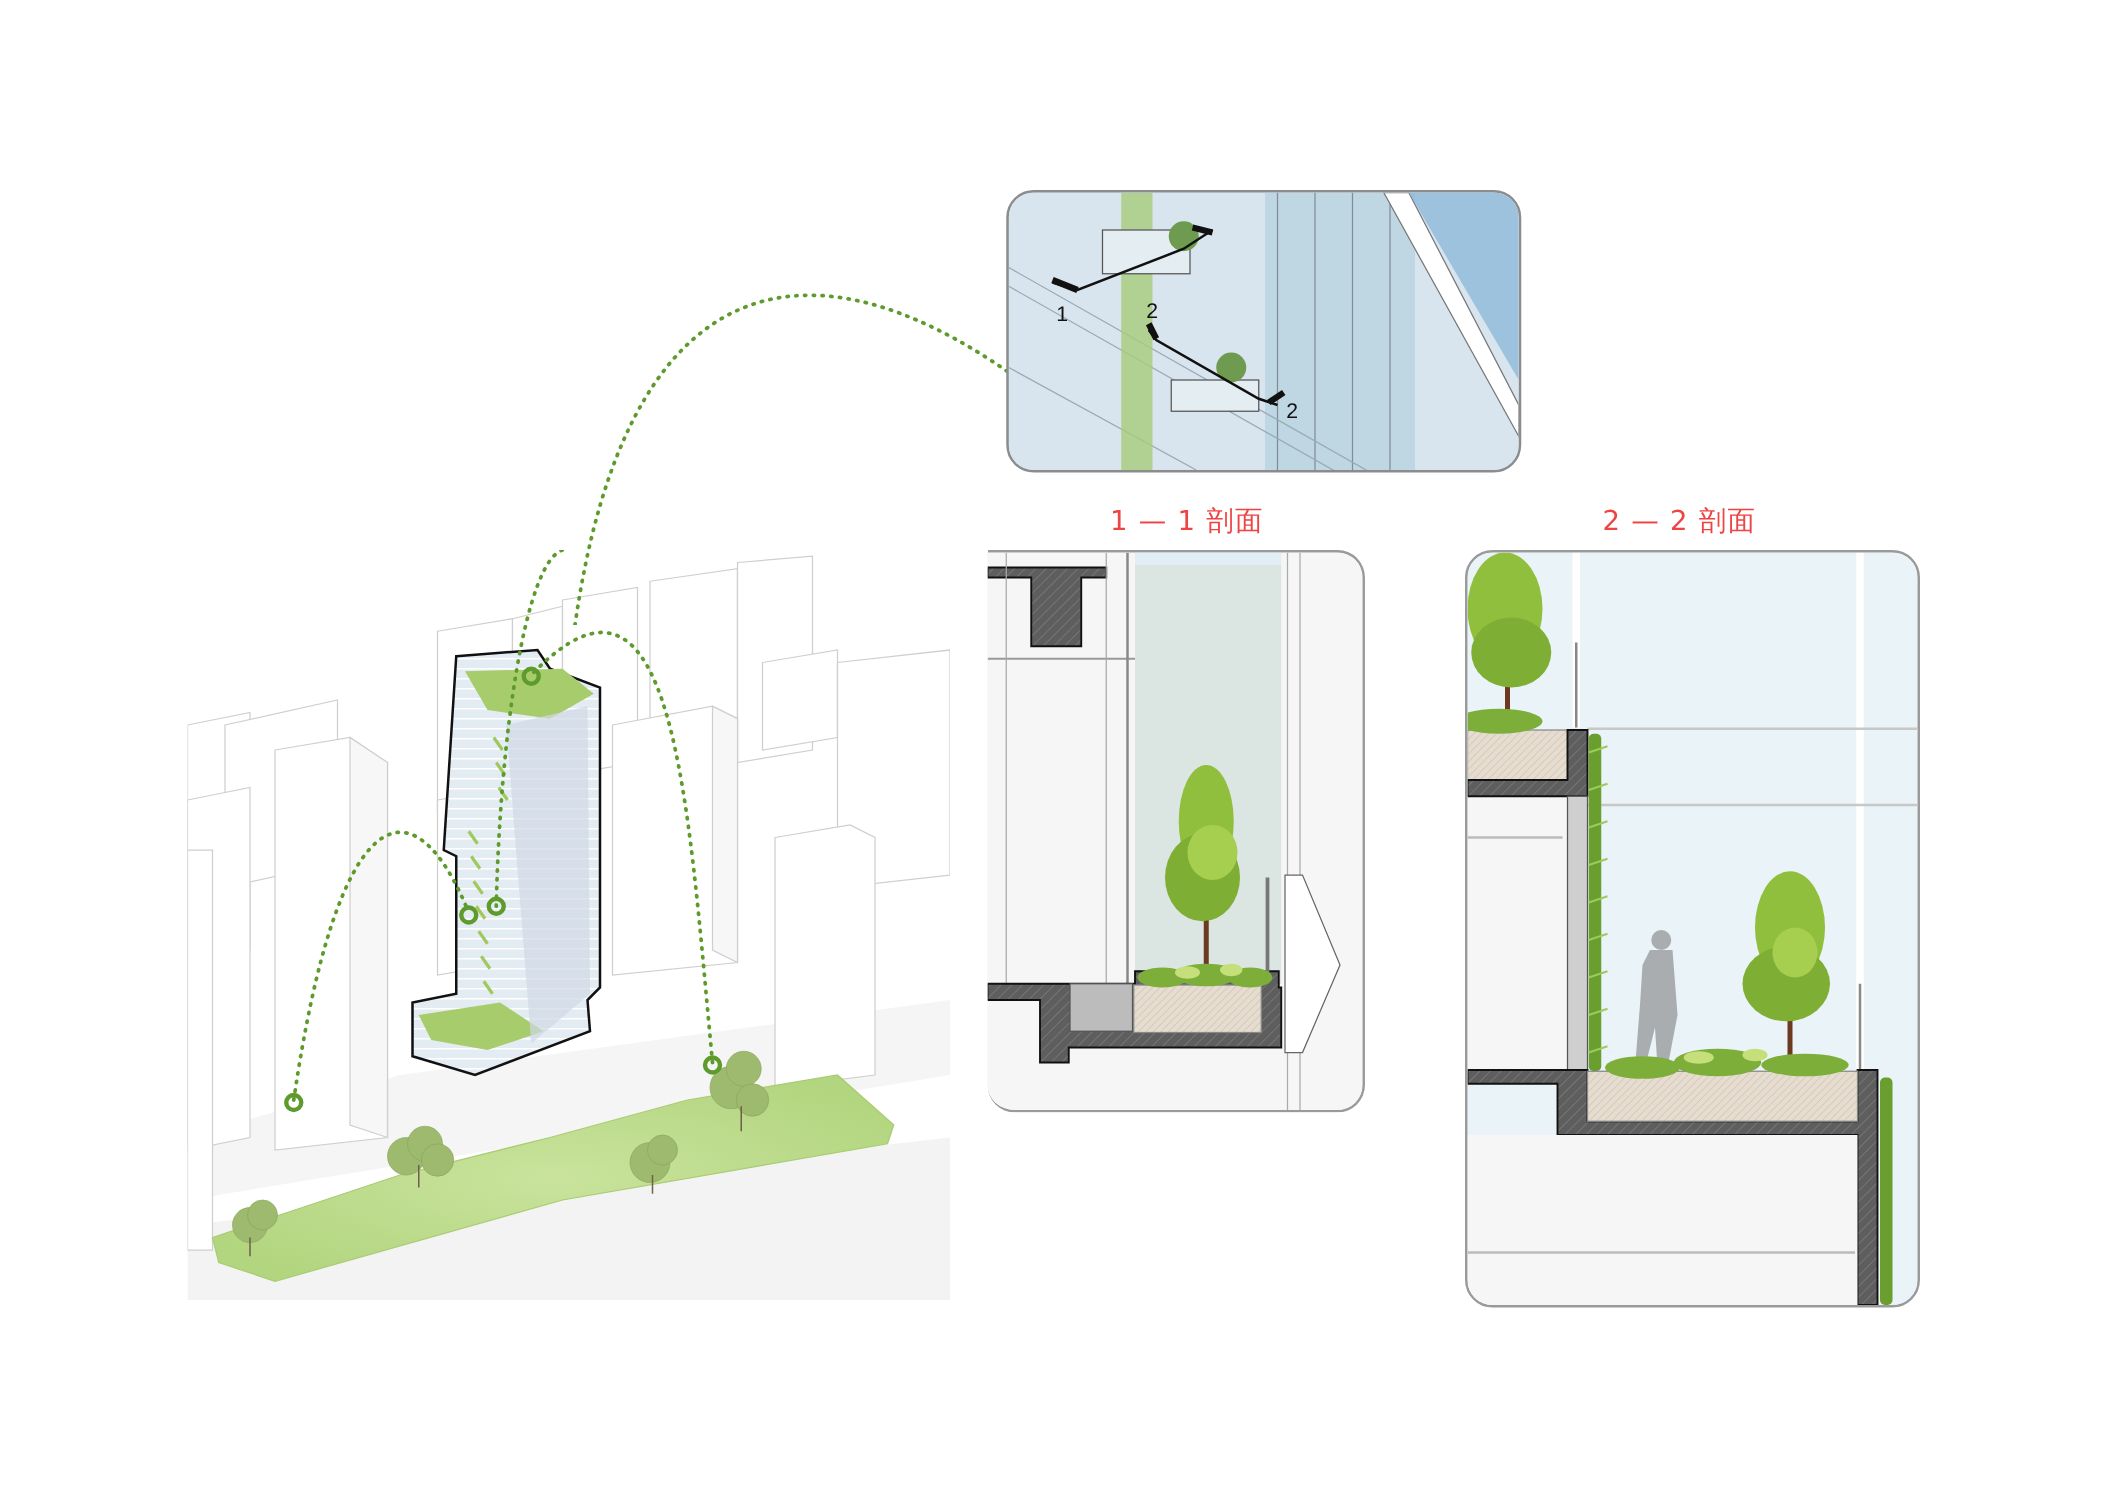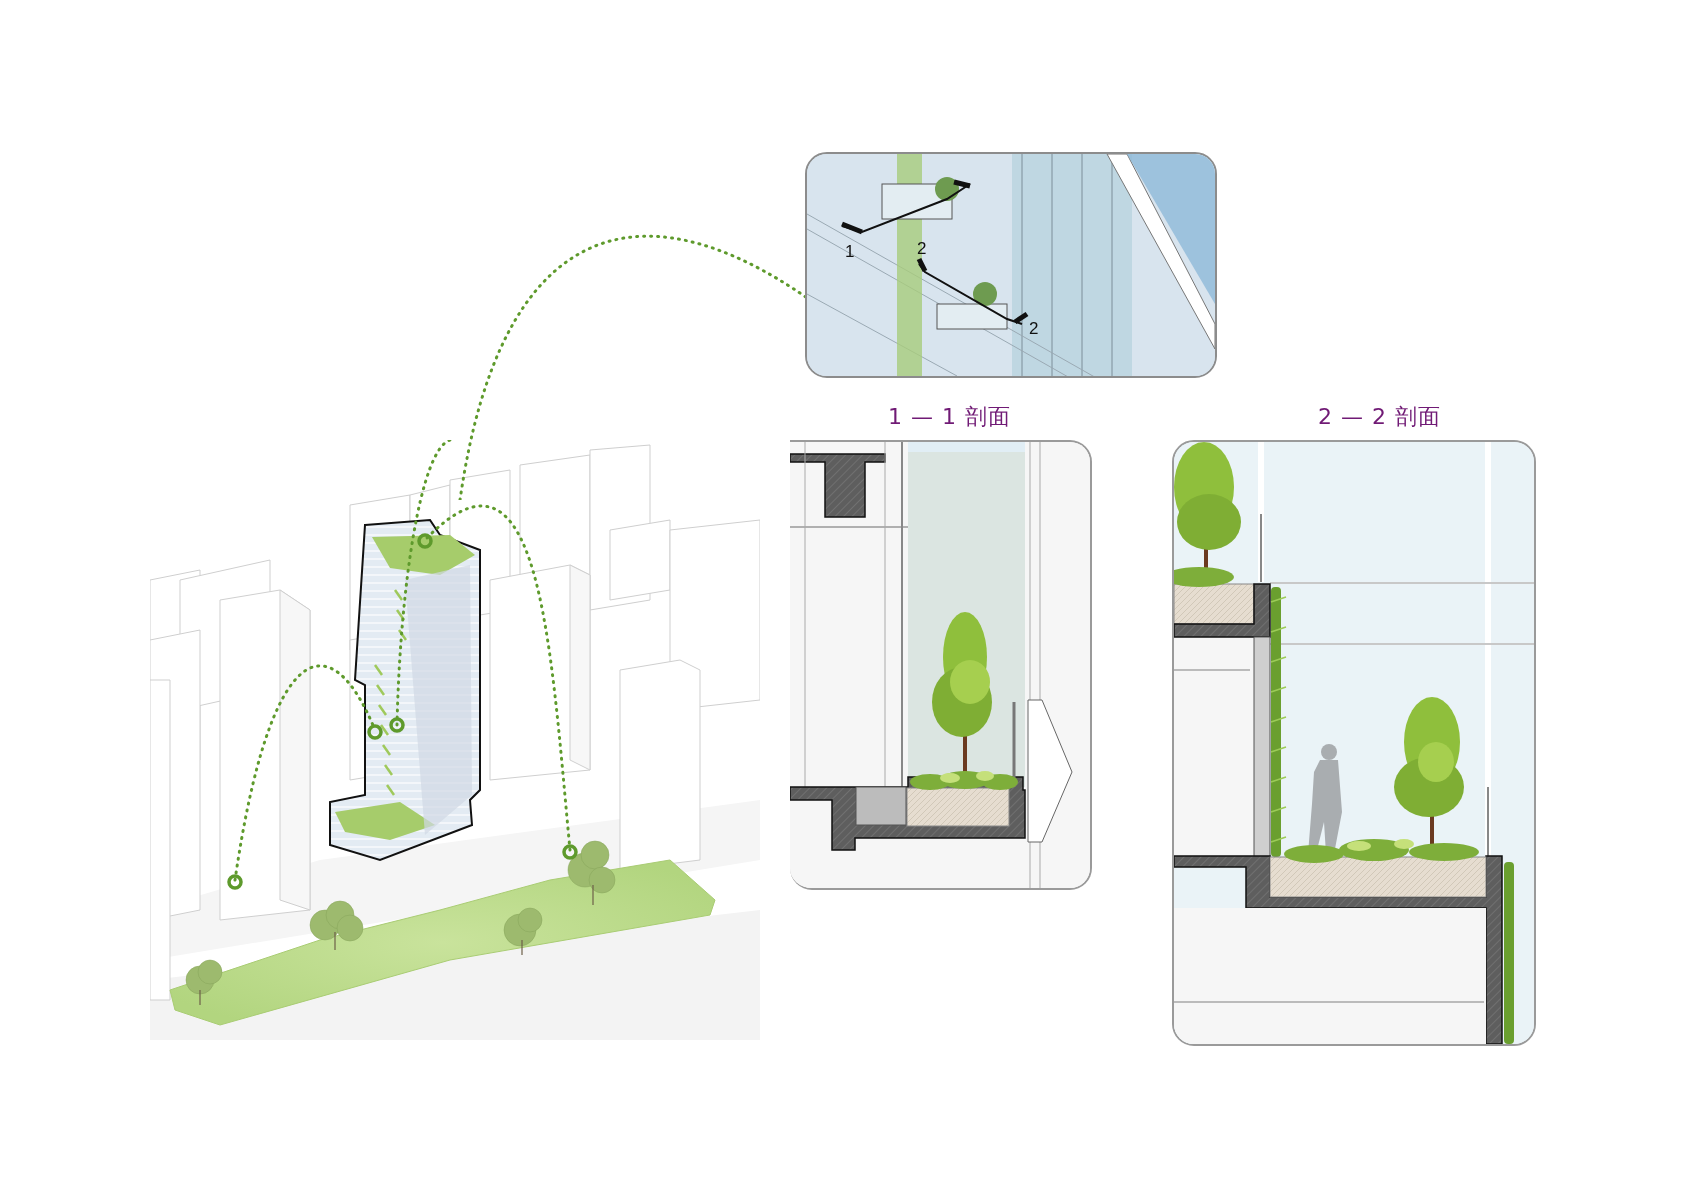--- a/index.html
+++ b/index.html
@@ -1,19 +1,19 @@
 <!DOCTYPE html>
 <html><head>
 <meta charset="utf-8">
 <style>
   html,body{margin:0;padding:0;background:#ffffff;}
   body{width:1700px;height:1202px;position:relative;overflow:hidden;font-family:"DejaVu Sans","Liberation Sans",sans-serif;}
   .abs{position:absolute;}
   svg{display:block;}
-  .sec-title{position:absolute;font-size:22px;color:#701a75;letter-spacing:1px;font-family:"DejaVu Sans",sans-serif;}
+  .sec-title{position:absolute;font-size:22px;color:#ef4444;letter-spacing:1px;font-family:"DejaVu Sans",sans-serif;}
   .callout{font-family:"Liberation Sans",sans-serif;font-size:17px;fill:#111;}
 </style>
 </head>
 <body>
 
 <div class="abs" style="left:150px;top:440px;width:610px;height:600px;">
   <svg width="610" height="600" viewBox="0 0 610 600">
     <defs>
       <pattern id="glassStripes" width="8" height="8" patternUnits="userSpaceOnUse">
         <rect width="8" height="8" fill="#e3ebf3"></rect>
@@ -142,21 +142,21 @@
       <line x1="112" y1="105" x2="118" y2="117"></line>
         <line x1="208" y1="168" x2="220" y2="160"></line>
     </g>
     <text class="callout" x="38" y="103">1</text>
     <text class="callout" x="110" y="100">2</text>
     <text class="callout" x="222" y="180">2</text>
   </svg>
 </div>
 
 <div class="sec-title" style="left:888px;top:402px;">1 — 1 剖面</div>
-<div class="sec-title" style="left:1282px;top:402px;margin-left:36px;">2 — 2 剖面</div>
+<div class="sec-title" style="left:1282px;top:402px;">2 — 2 剖面</div>
 
 <div class="abs" style="left:790px;top:440px;width:300px;height:446px;border:2px solid #9a9a9a;border-left:none;border-radius:0 22px 22px 22px;overflow:hidden;background:#f6f6f6;">
   <svg width="300" height="446" viewBox="0 0 300 446">
     <defs>
       <pattern id="hatch" width="6" height="6" patternUnits="userSpaceOnUse" patternTransform="rotate(45)">
         <rect width="6" height="6" fill="#5e5e5e"></rect>
           <line x1="0" y1="0" x2="0" y2="6" stroke="#767676" stroke-width="1.5"></line>
       </pattern>
       <pattern id="soil" width="6" height="6" patternUnits="userSpaceOnUse">
         <rect width="6" height="6" fill="#e6ddd0"></rect>

